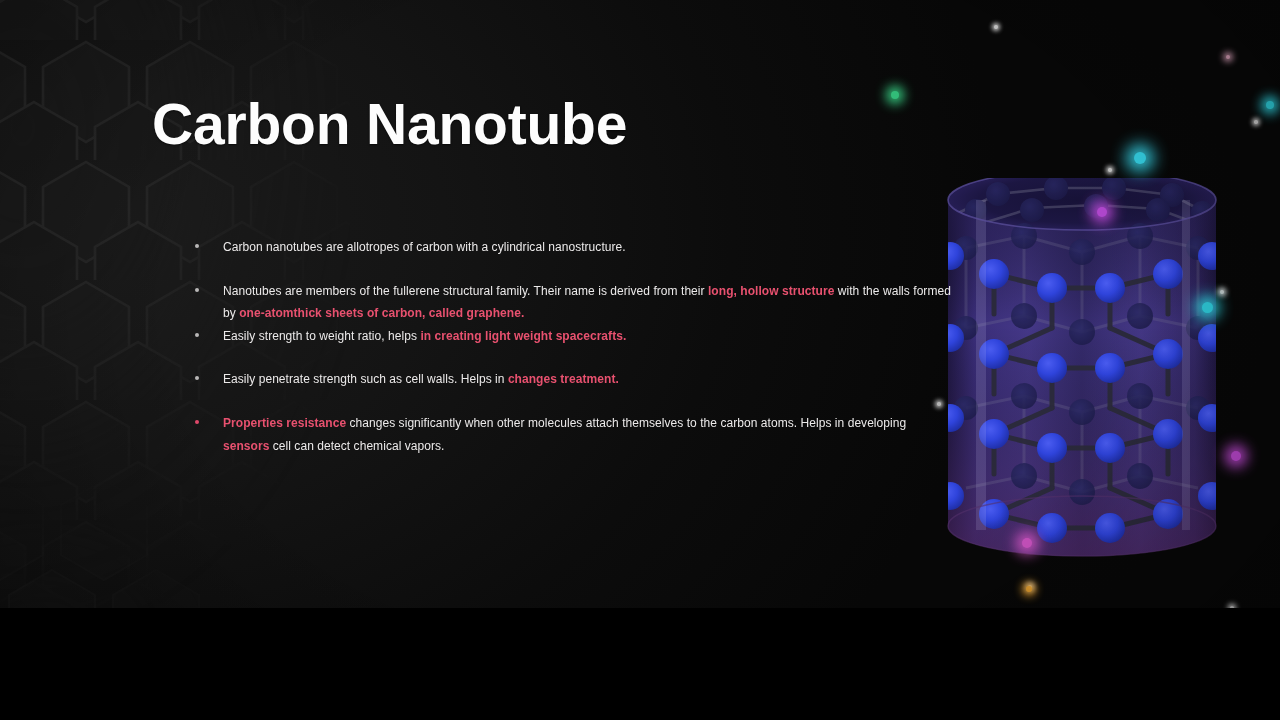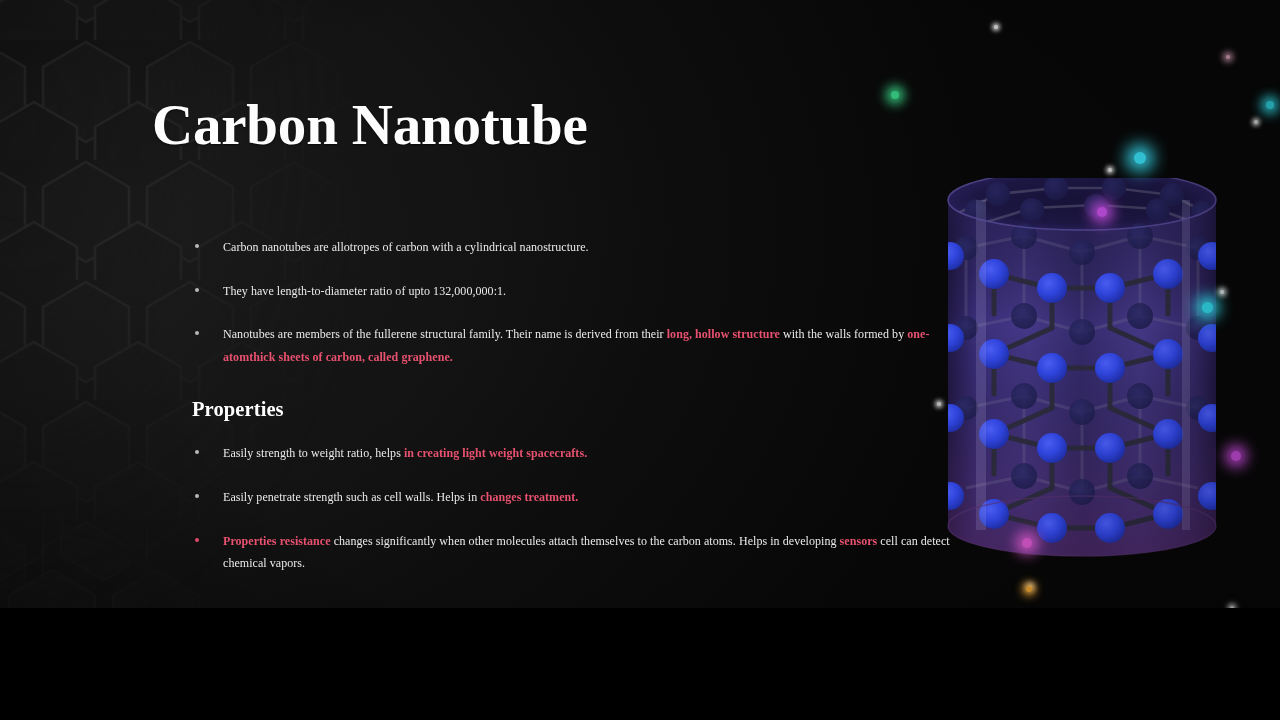--- a/index.html
+++ b/index.html
@@ -7,21 +7,21 @@
     margin: 0;
     padding: 0;
     background: #000;
   }
   #slide {
     position: relative;
     width: 1280px;
     height: 608px;
     overflow: hidden;
     background: #4c1d95;
-    font-family: Liberation Serif, serif;
+    font-family: Liberation Sans, sans-serif;
     -webkit-font-smoothing: antialiased;
   }
 
   
   .bg-base {
     position: absolute;
     inset: 0;
     background:
       radial-gradient(ellipse 900px 700px at 8% 38%, #1b1b1b 0%, #141414 38%, #0c0c0c 70%, #070707 100%),
       linear-gradient(105deg, #171717 0%, #121212 40%, #0a0a0a 68%, #040404 100%);
@@ -329,24 +329,22 @@
       <div class="particle" style="left: 937.2px; top: 402.2px; width: 3.6px; height: 3.6px; background: rgb(189, 189, 189); box-shadow: rgb(189, 189, 189) 0px 0px 4px 2px; opacity: 0.95;"></div>
     </div>
 
   <div class="bg-vignette"></div>
 
   <div class="title">Carbon Nanotube</div>
 
   <div class="content">
     <div id="intro-list">
         <div class="bullet-row"><span class="dot"></span><span>Carbon nanotubes are allotropes of carbon with a cylindrical nanostructure.</span></div>
-        <div class="bullet-row"><span class="dot"></span><span>They have length-to-diameter ratio of upto 132,000,000:1.</span></div>
         <div class="bullet-row"><span class="dot"></span><span>Nanotubes are members of the fullerene structural family. Their name is derived from their </span><span class="accent">long, hollow structure</span><span> with the walls formed by </span><span class="accent">one-atomthick sheets of carbon, called graphene.</span></div>
       </div>
-    <div class="section-head">Properties</div>
     <div id="prop-list">
         <div class="bullet-row"><span class="dot"></span><span>Easily strength to weight ratio, helps </span><span class="accent">in creating light weight spacecrafts.</span></div>
         <div class="bullet-row"><span class="dot"></span><span>Easily penetrate strength such as cell walls. Helps in </span><span class="accent">changes treatment.</span></div>
         <div class="bullet-row accent-dot"><span class="dot"></span><span class="accent">Properties resistance</span><span> changes significantly when other molecules attach themselves to the carbon atoms. Helps in developing </span><span class="accent">sensors</span><span> cell can detect chemical vapors.</span></div>
       </div>
   </div>
 
 </div>
 
 </body></html>

